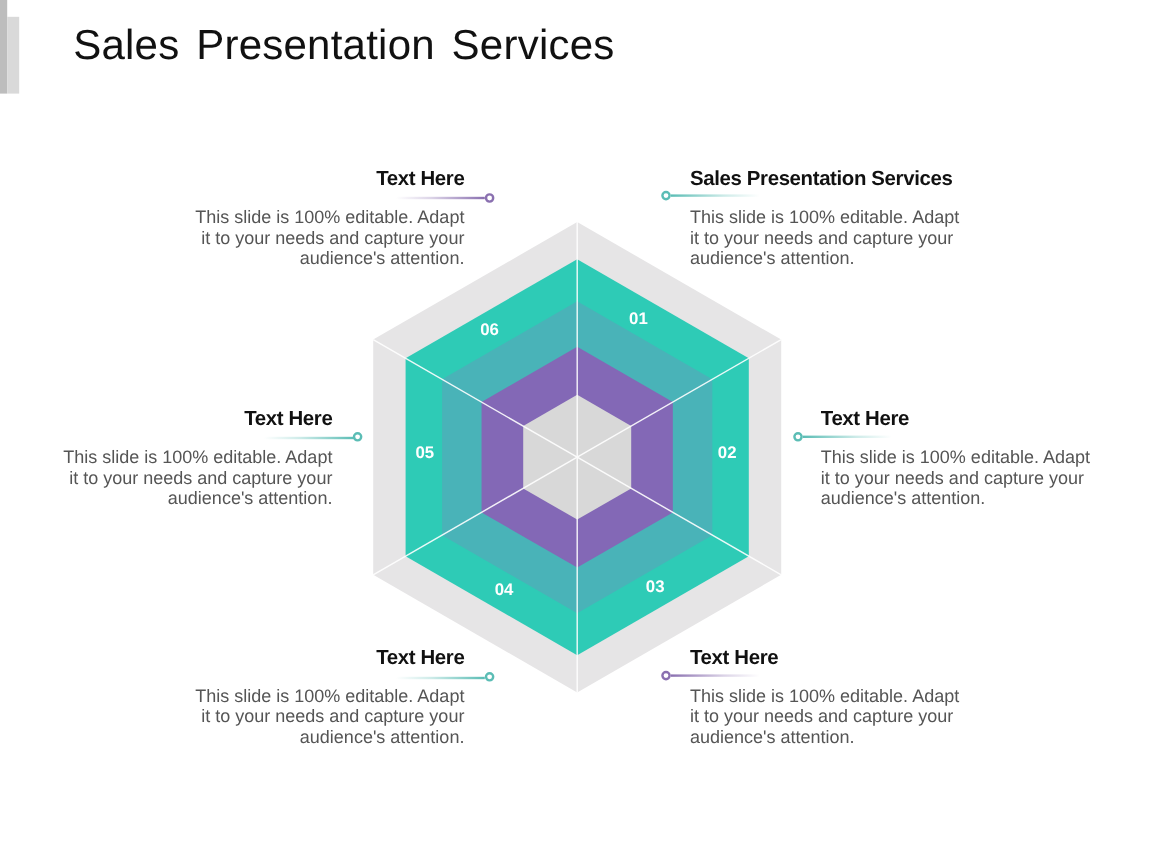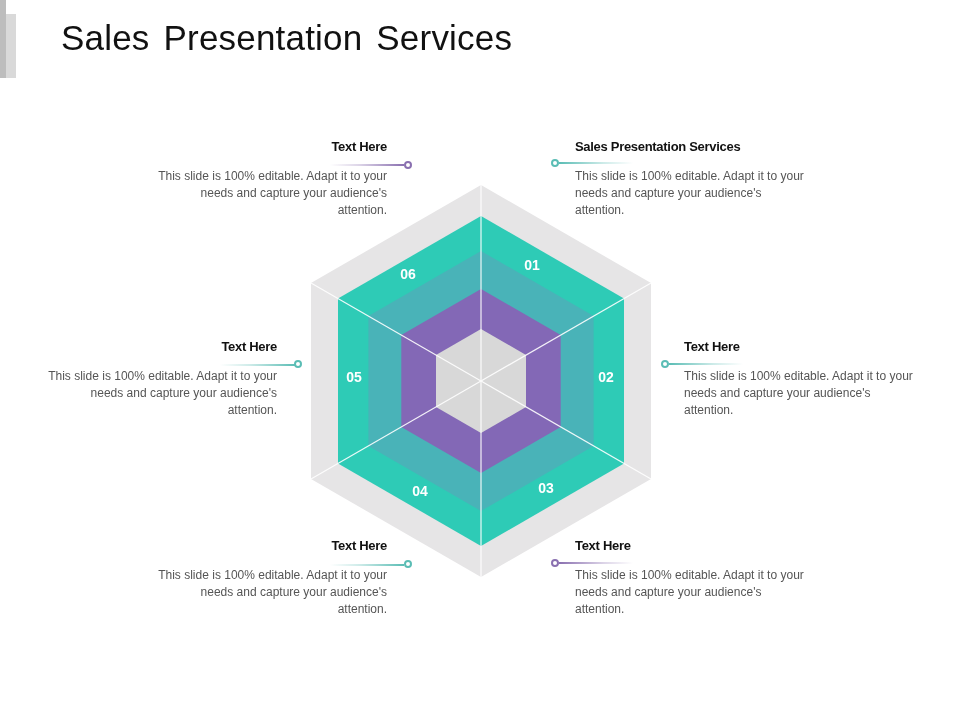--- a/index.html
+++ b/index.html
@@ -3,22 +3,22 @@
 <meta charset="utf-8">
 <style>
   html, body { margin:0; padding:0; }
   body { width:960px; height:720px; background:#ffffff; position:relative; overflow:hidden; font-family:"Liberation Sans", sans-serif; }
   .accent-bar-dark { position:absolute; left:0; top:0; width:6px; height:78px; background:#bdbdbd; }
   .accent-bar-light { position:absolute; left:6px; top:14px; width:10px; height:64px; background:#d9d9d9; }
   .title { position:absolute; left:61px; top:18px; font-size:35px; color:#111; letter-spacing:0.2px; word-spacing:4px; }
   svg.hex { position:absolute; left:0; top:0; }
   .seg-label { font-family:"Liberation Sans", sans-serif; font-weight:bold; font-size:14px; fill:#ffffff; }
   .block { position:absolute; width:230px; }
-  .block .heading { font-weight:bold; font-size:13px; color:#111; white-space:nowrap; letter-spacing:-0.3px; }
-  .block .body { font-size:12px; color:#555; line-height:17px; margin-top:14px; }
+  .block .heading { font-weight:bold; font-size:17px; color:#111; white-space:nowrap; letter-spacing:-0.3px; }
+  .block .body { font-size:15px; color:#555; line-height:17px; margin-top:14px; }
   .right-align { text-align:right; }
   .left-align { text-align:left; }
   .connector { position:absolute; height:2px; }
   .dot { position:absolute; width:8px; height:8px; border-radius:50%; background:#fff; box-sizing:border-box; border:2px solid; }
 </style>
 </head>
 <body>
 
 <div class="accent-bar-dark"></div>
 <div class="accent-bar-light"></div>

